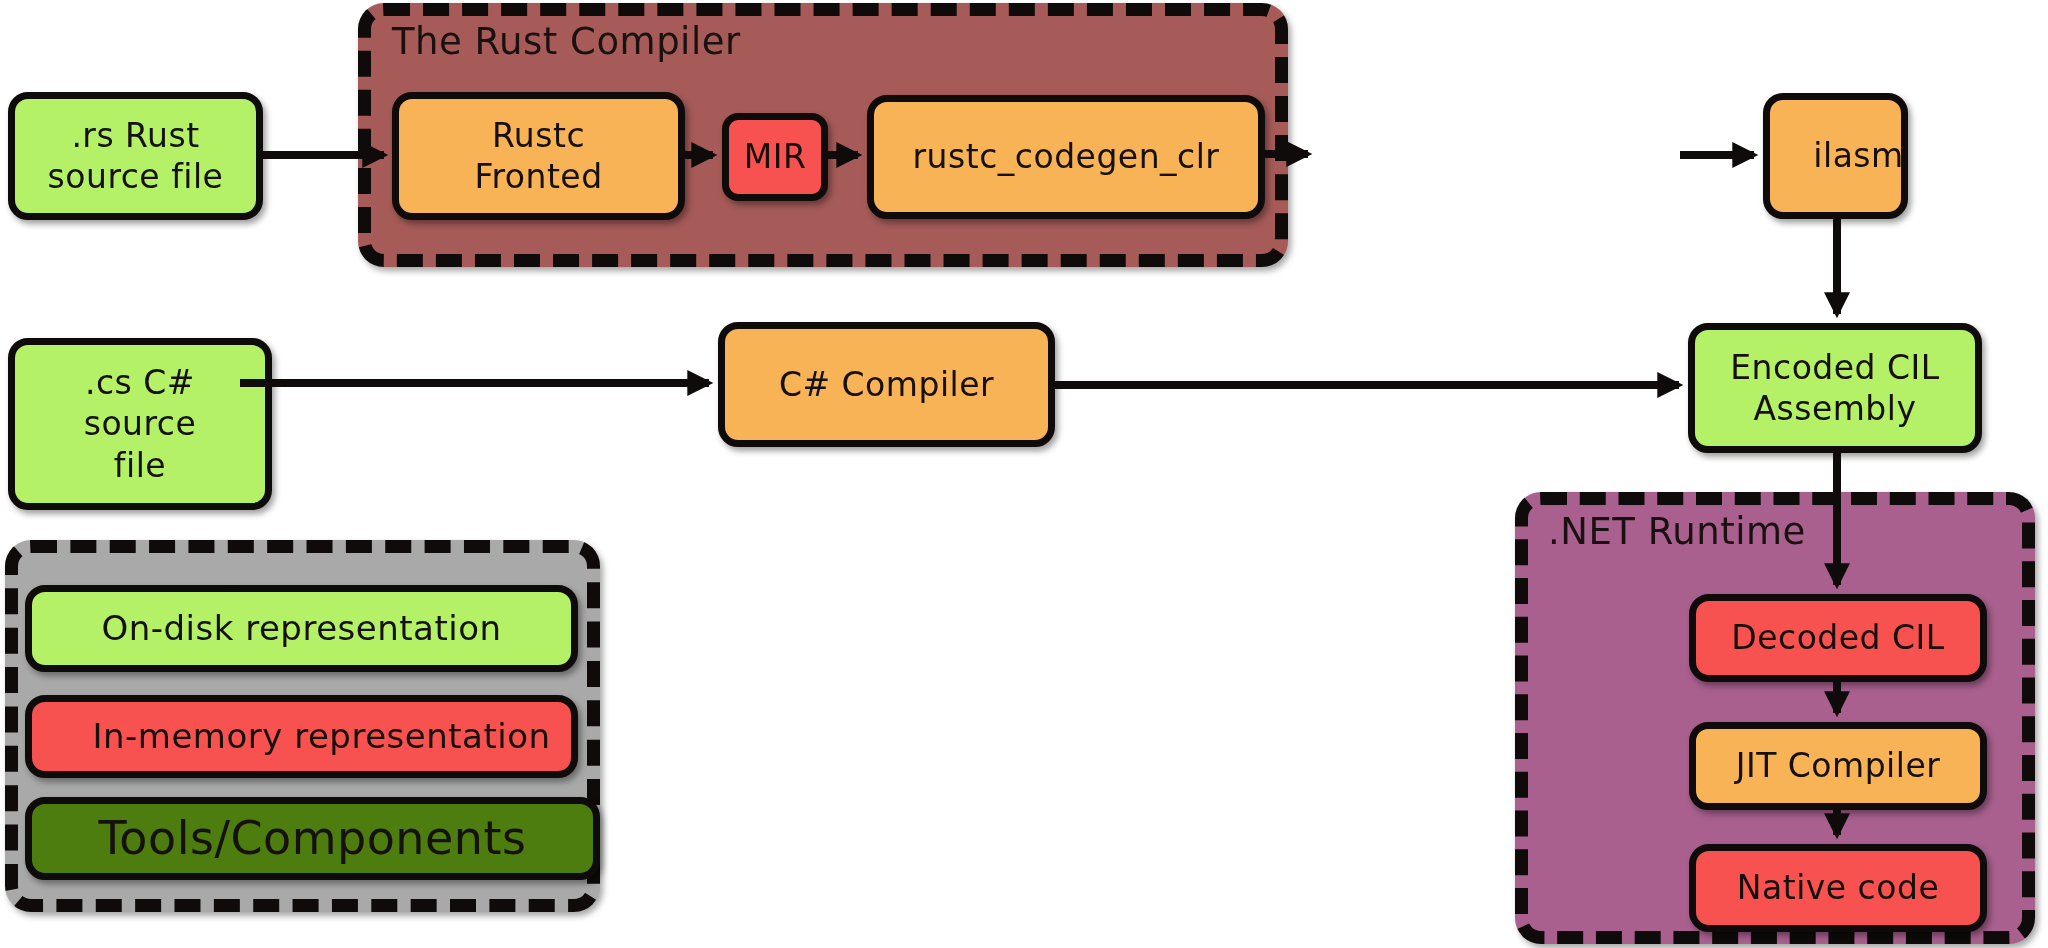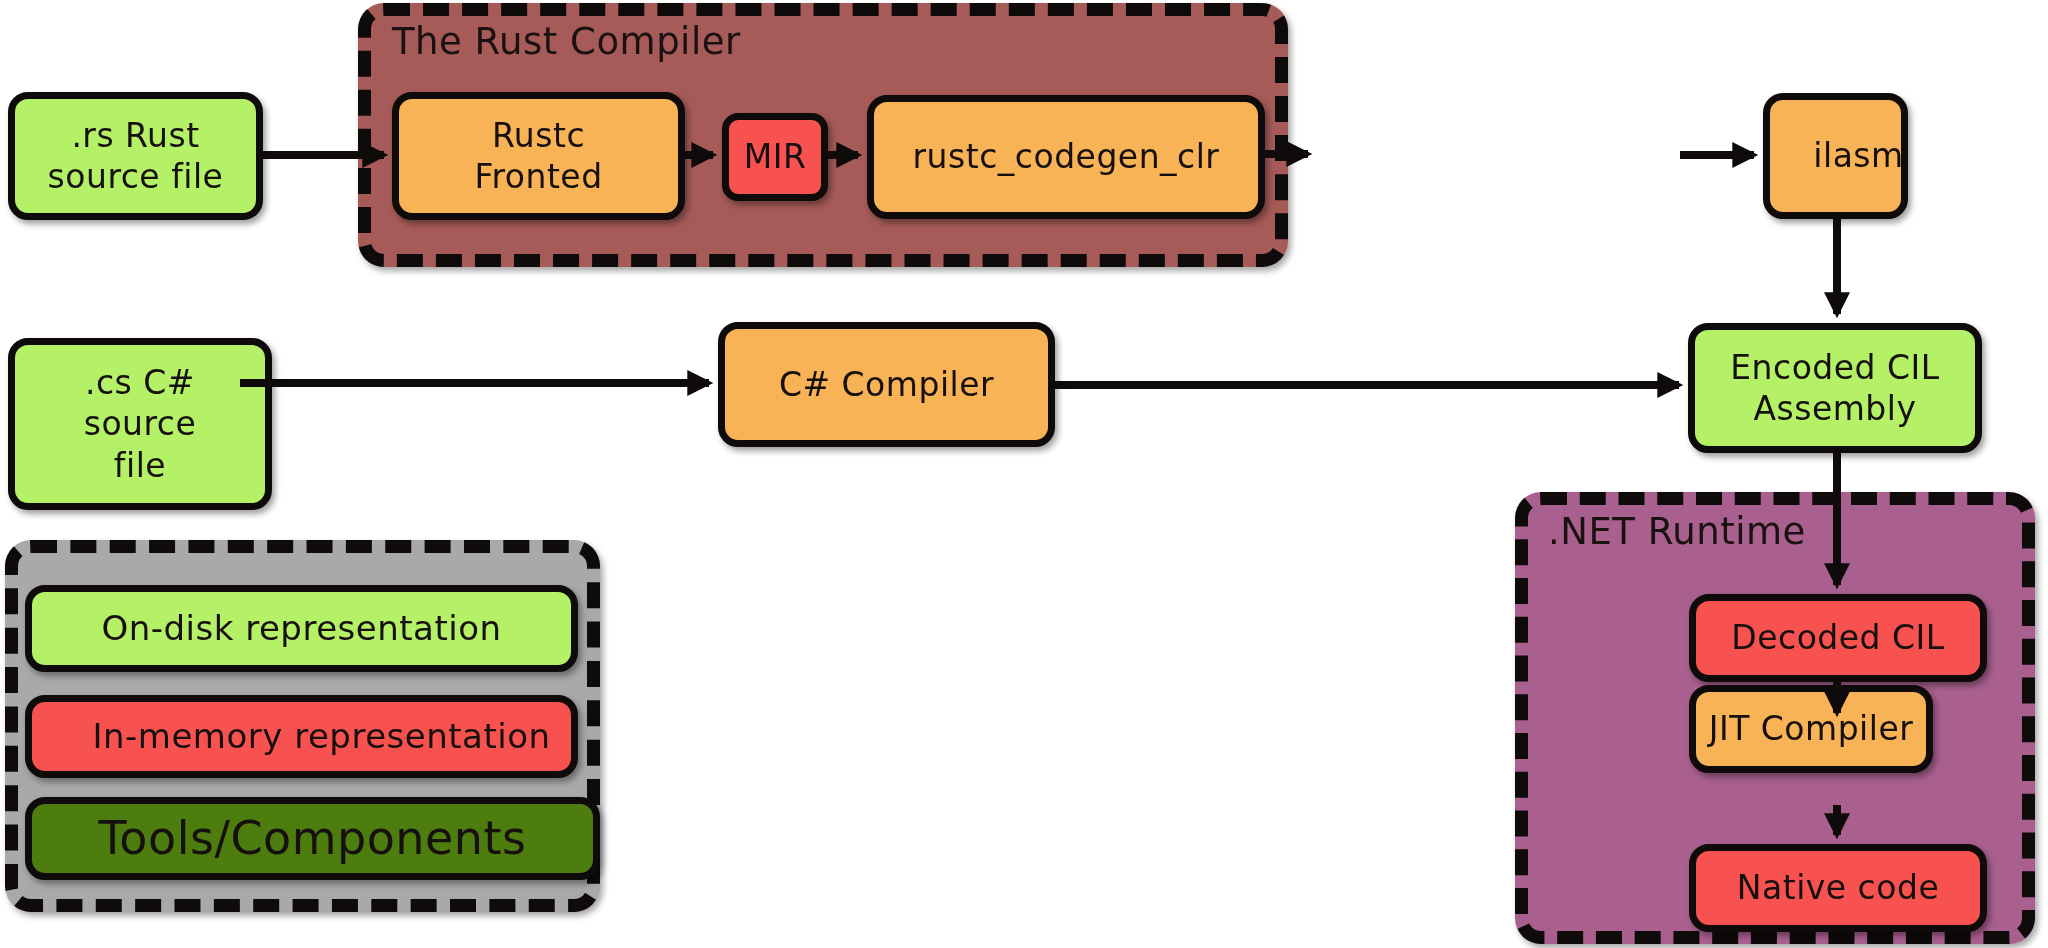--- a/index.html
+++ b/index.html
@@ -46,21 +46,21 @@
   <div class="node" style="left: 1763px; top: 93px; width: 145px; height: 126px; background-color: rgb(247, 179, 85); padding-left: 46px;">ilasm</div>
 
   <div class="node" style="left: 8px; top: 325px; width: 264px; height: 172px; background-color: rgb(181, 241, 103); margin-top: 13px;">.cs C#
 source
 file</div>
   <div class="node" style="left: 718px; top: 322px; width: 337px; height: 125px; background-color: rgb(247, 179, 85); text-align: center;">C# Compiler</div>
   <div class="node" style="left: 1688px; top: 323px; width: 294px; height: 130px; background-color: rgb(181, 241, 103);">Encoded CIL
 Assembly</div>
 
   <div class="node" style="left: 1689px; top: 594px; width: 298px; height: 88px; background-color: rgb(247, 82, 79);">Decoded CIL</div>
-  <div class="node" style="left: 1689px; top: 685px; width: 244px; height: 88px; background-color: rgb(247, 179, 85);">JIT Compiler</div>
+  <div class="node" style="left: 1689px; top: 722px; width: 298px; height: 88px; background-color: rgb(247, 179, 85); border-radius: 19px;">JIT Compiler</div>
   <div class="node" style="left: 1689px; top: 844px; width: 298px; height: 88px; background-color: rgb(247, 82, 79);">Native code</div>
 
   <div class="node" style="left: 25px; top: 585px; width: 553px; height: 87px; font-size: 34px; background-color: rgb(181, 241, 103);">On-disk representation</div>
   <div class="node" style="left: 25px; top: 695px; width: 553px; height: 83px; font-size: 34px; background-color: rgb(247, 82, 79); padding-left: 40px;">In-memory representation</div>
   <div class="node" style="left: 25px; top: 797px; width: 575px; height: 83px; font-size: 46px; background-color: #4d7c0f;">Tools/Components</div>
 
   <svg class="arrows" width="2048" height="948" viewBox="0 0 2048 948">
     <defs>
       <marker id="ah" viewBox="0 0 12 12" refX="10" refY="6" markerWidth="30" markerHeight="26" markerUnits="userSpaceOnUse" orient="auto">
         <polygon points="0,0 12,6 0,12" fill="#0e0b0a"></polygon>

